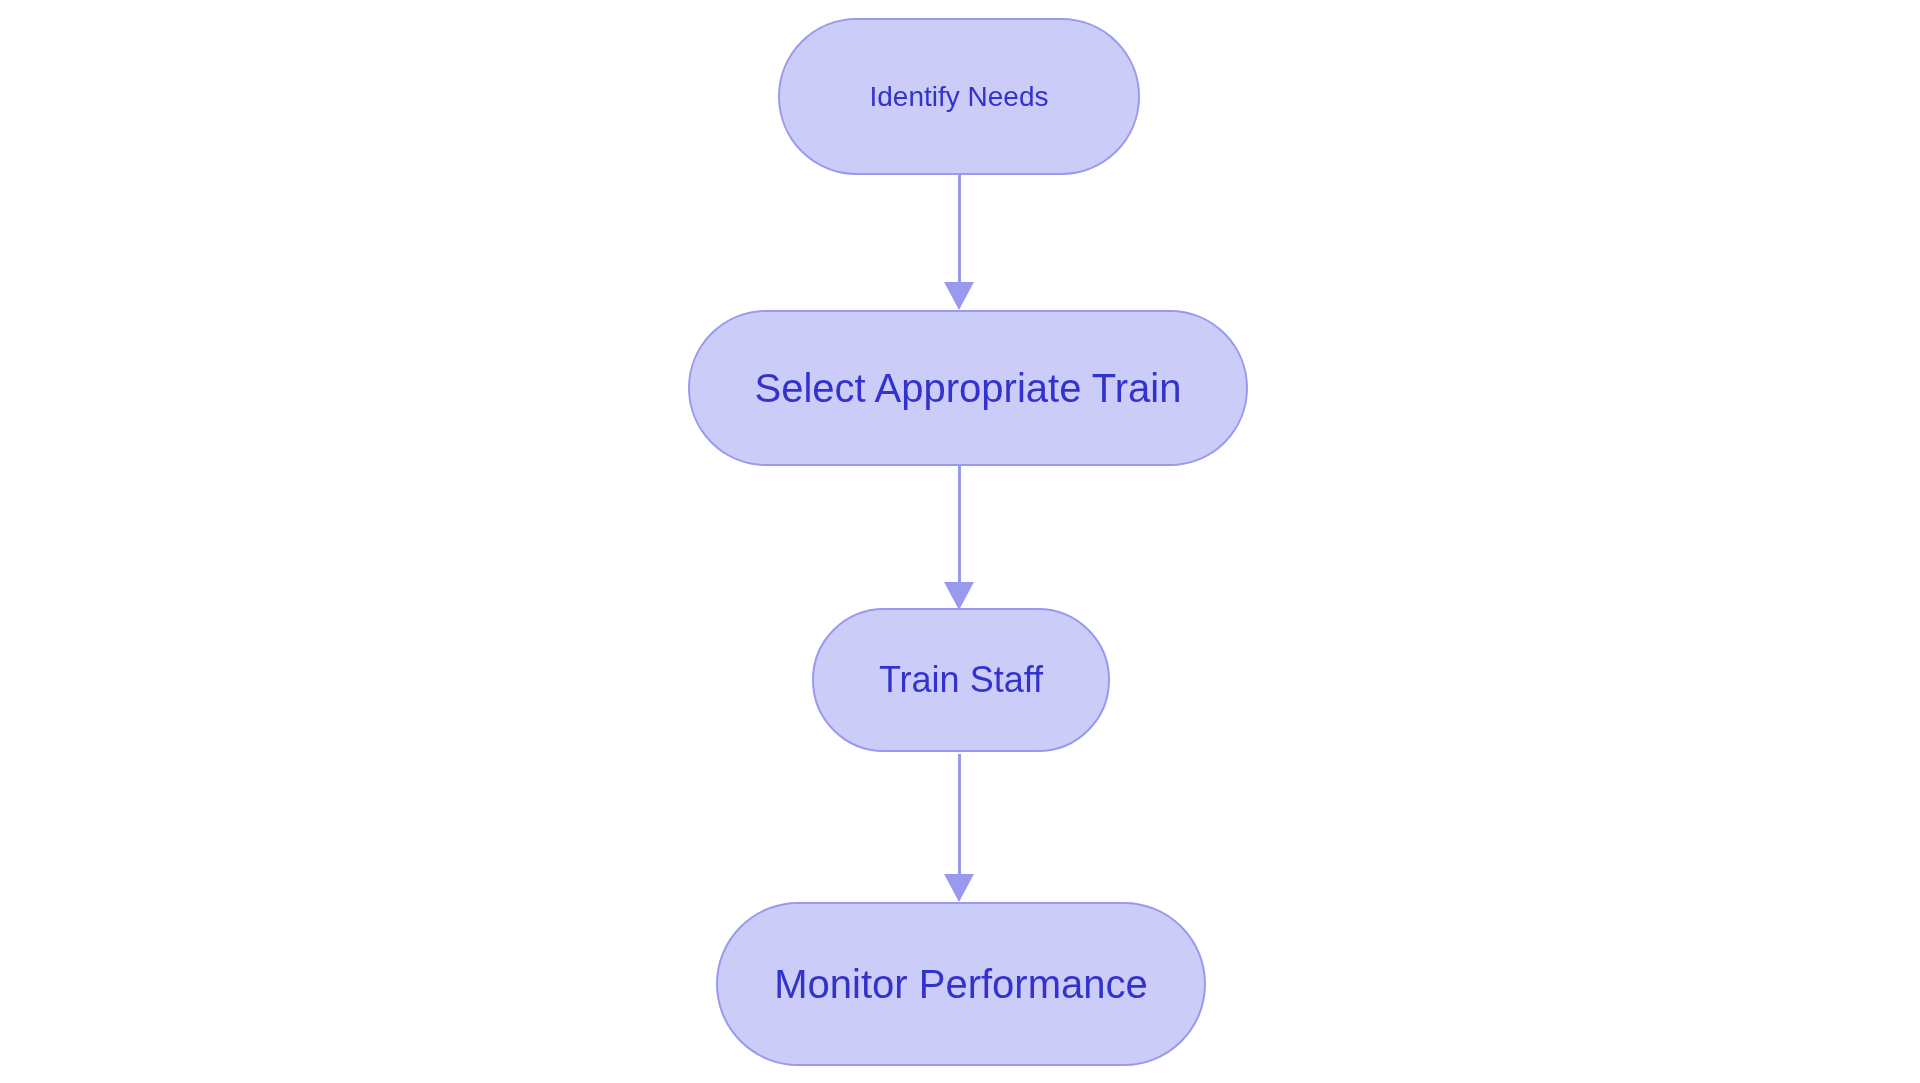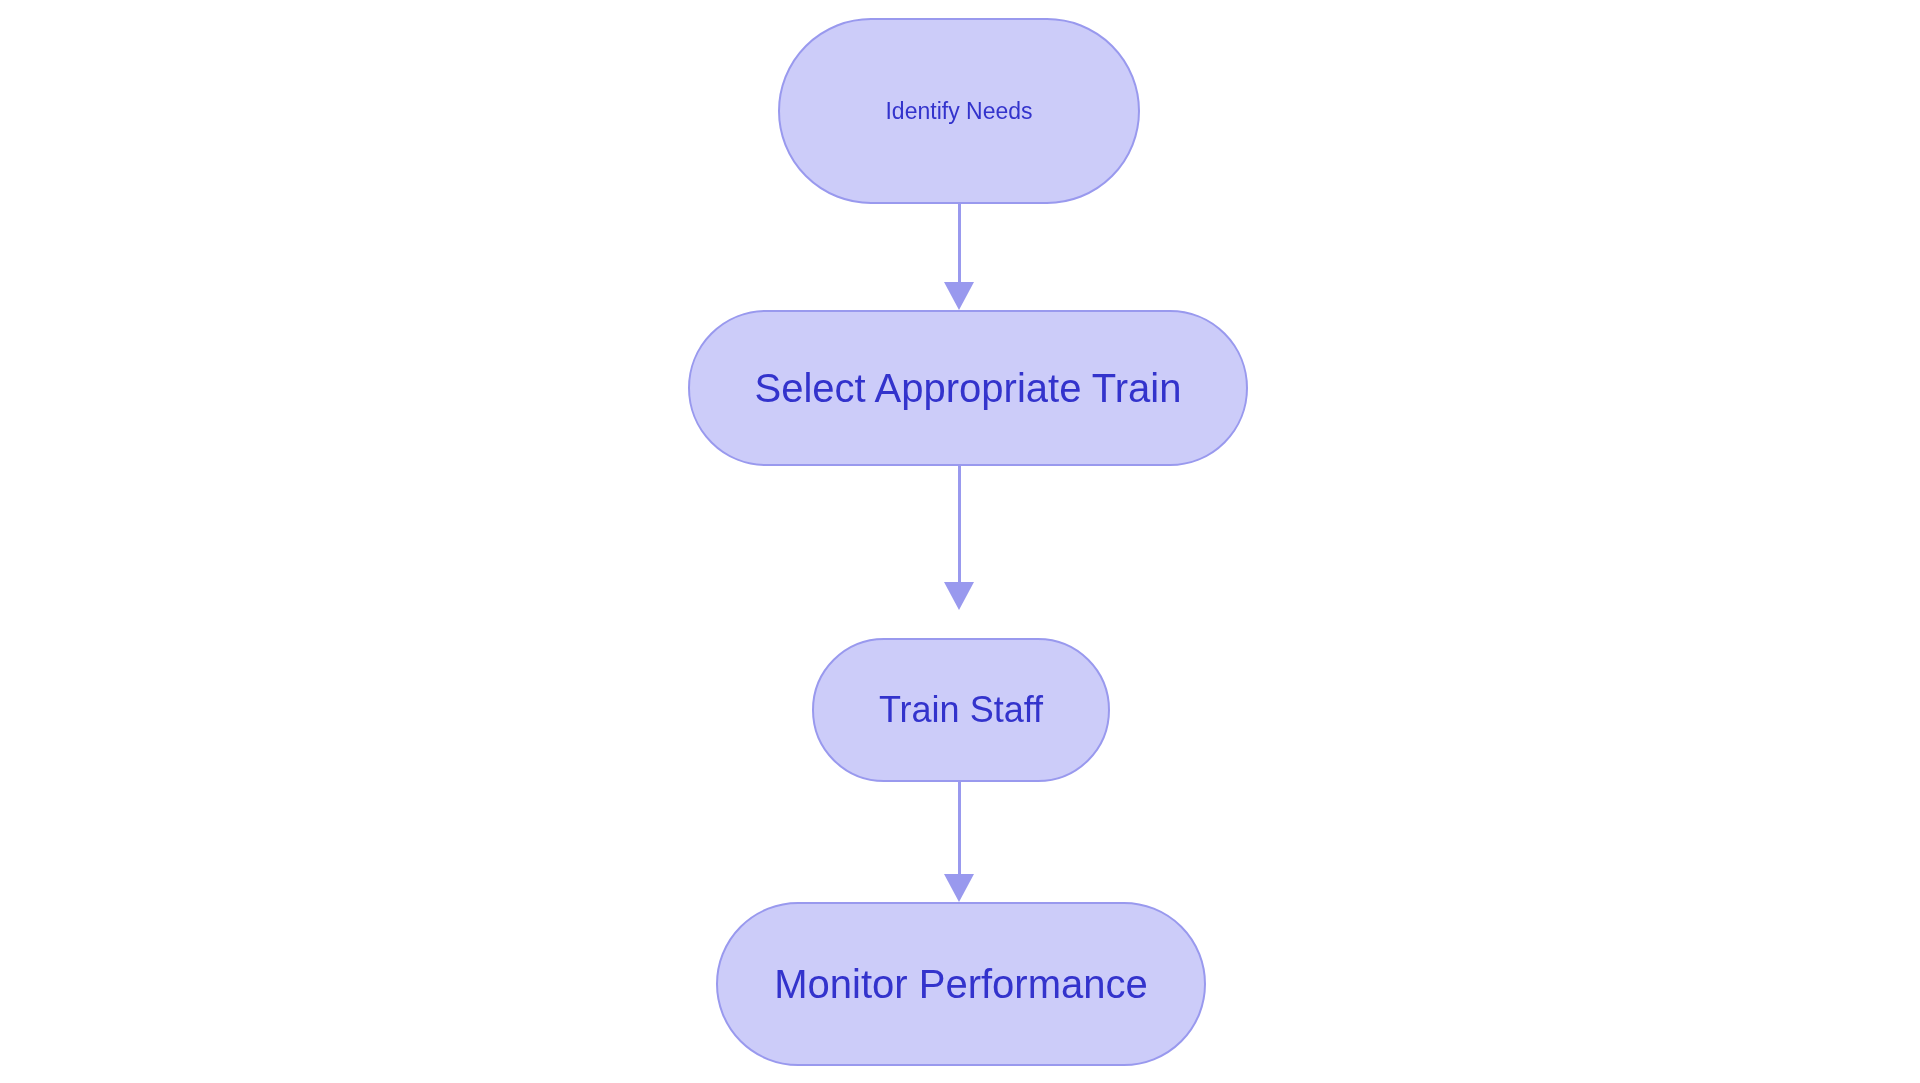--- a/index.html
+++ b/index.html
@@ -73,29 +73,29 @@
   <div class="flow-edge" style="left: 944px; top: 466px; width: 30px; height: 144px;">
     <div class="edge-line" style="left: 13.5px; height: 116px; background: rgb(153, 153, 238);"></div>
     <div class="edge-head" style="left: 0px; top: 116px; border-top-color: rgb(153, 153, 238);"></div>
   </div>
 
   <div class="flow-edge" style="left: 944px; top: 754px; width: 30px; height: 148px;">
     <div class="edge-line" style="left: 13.5px; height: 120px; background: rgb(153, 153, 238);"></div>
     <div class="edge-head" style="left: 0px; top: 120px; border-top-color: rgb(153, 153, 238);"></div>
   </div>
 
-  <div class="flow-node" style="left: 778px; top: 18px; width: 362px; height: 186px; font-size: 23px; background: rgb(204, 204, 249); border-color: rgb(153, 153, 238); color: rgb(51, 51, 204);">
+  <div class="flow-node" style="left: 778px; top: 18px; width: 362px; height: 157px; font-size: 28px; background: rgb(204, 204, 249); border-color: rgb(153, 153, 238); color: rgb(51, 51, 204);">
     <span class="flow-node-label">Identify Needs</span>
   </div>
 
   <div class="flow-node" style="left: 688px; top: 310px; width: 560px; height: 156px; font-size: 40px; background: rgb(204, 204, 249); border-color: rgb(153, 153, 238); color: rgb(51, 51, 204);">
     <span class="flow-node-label">Select Appropriate Train</span>
   </div>
 
-  <div class="flow-node" style="left: 812px; top: 638px; width: 298px; height: 144px; font-size: 36px; background: rgb(204, 204, 249); border-color: rgb(153, 153, 238); color: rgb(51, 51, 204);">
+  <div class="flow-node" style="left: 812px; top: 608px; width: 298px; height: 144px; font-size: 36px; background: rgb(204, 204, 249); border-color: rgb(153, 153, 238); color: rgb(51, 51, 204);">
     <span class="flow-node-label">Train Staff</span>
   </div>
 
   <div class="flow-node" style="left: 716px; top: 902px; width: 490px; height: 164px; font-size: 40px; background: rgb(204, 204, 249); border-color: rgb(153, 153, 238); color: rgb(51, 51, 204);">
     <span class="flow-node-label">Monitor Performance</span>
   </div>
 
 </div>
 
 </body></html>

